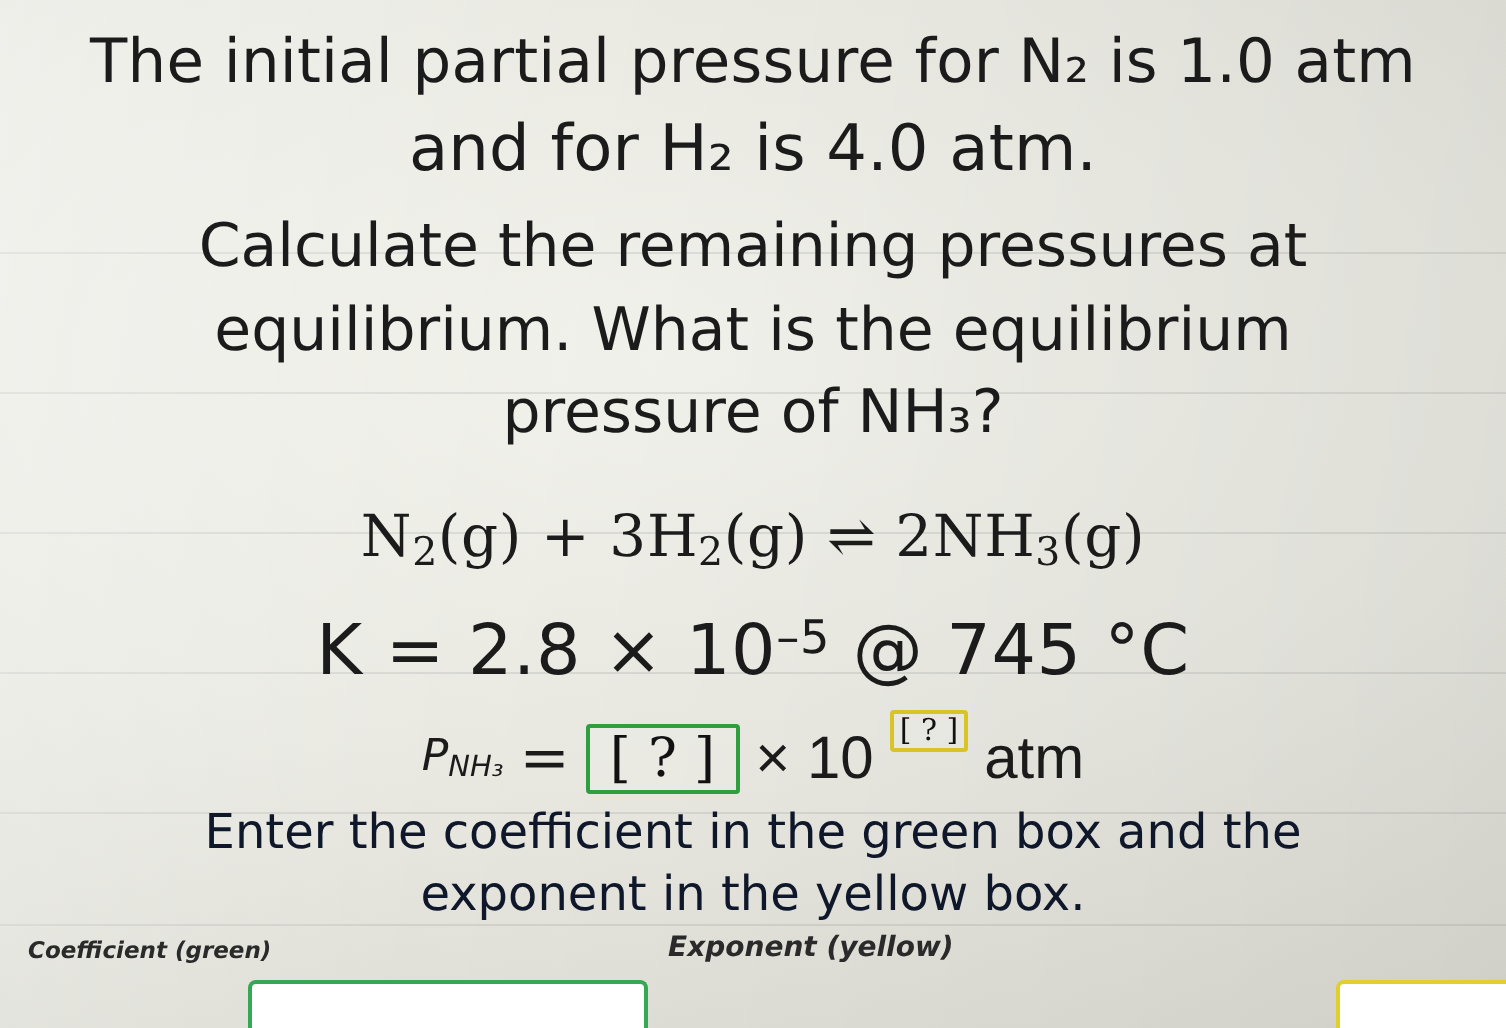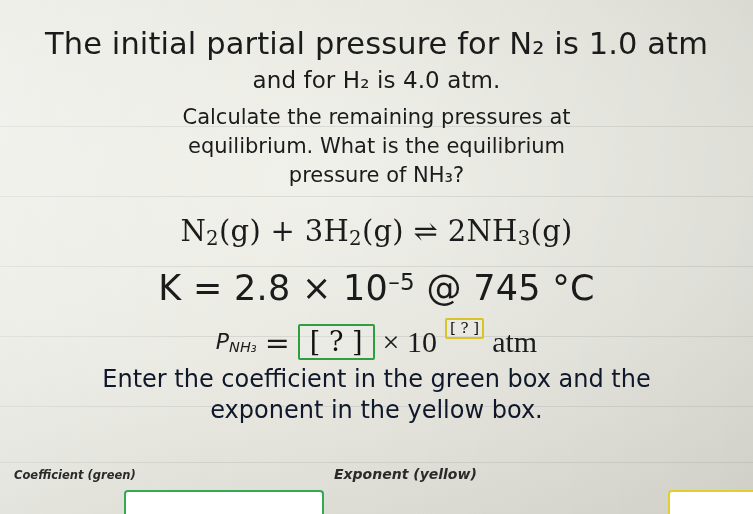--- a/index.html
+++ b/index.html
@@ -33,38 +33,38 @@
     left: 0;
     right: 0;
     height: 1px;
     background: rgba(150,150,150,0.22);
   }
   .content {
     position: relative;
     width: 753px;
     height: 514px;
     box-sizing: border-box;
-    padding: 24px 10px 0 10px;
+    padding: 12px 10px 0 10px;
     color: #1b1b1b;
     text-align: center;
   }
   .q-line {
     font-size: 30px;
     line-height: 1.33;
     letter-spacing: 0.1px;
   }
   .q-line.l1 {
     font-size: 30.5px;
     white-space: nowrap;
   }
   .q-line.l2 {
-    font-size: 23px;
+    font-size: 32px;
   }
   .q-body {
-    font-size: 21px;
+    font-size: 30px;
     line-height: 1.38;
     margin-top: 8px;
   }
   sub {
     font-size: 0.68em;
     vertical-align: -0.22em;
   }
   sup {
     font-size: 0.66em;
     vertical-align: 0.45em;
@@ -114,21 +114,21 @@
     color: #111;
     background: rgba(255,255,255,0.12);
     padding: 0 3px;
     font-size: 15px;
     line-height: 1.15;
     border-radius: 2px;
     position: relative;
     top: -14px;
   }
   .exp-wrap {
-    font-family: Liberation Serif, serif;
+    font-family: Liberation Sans, sans-serif;
     font-size: 30px;
   }
   .hint {
     color: #0f172a;
     font-size: 24px;
     line-height: 1.28;
     margin-top: 4px;
   }
   .labels {
     position: absolute;

